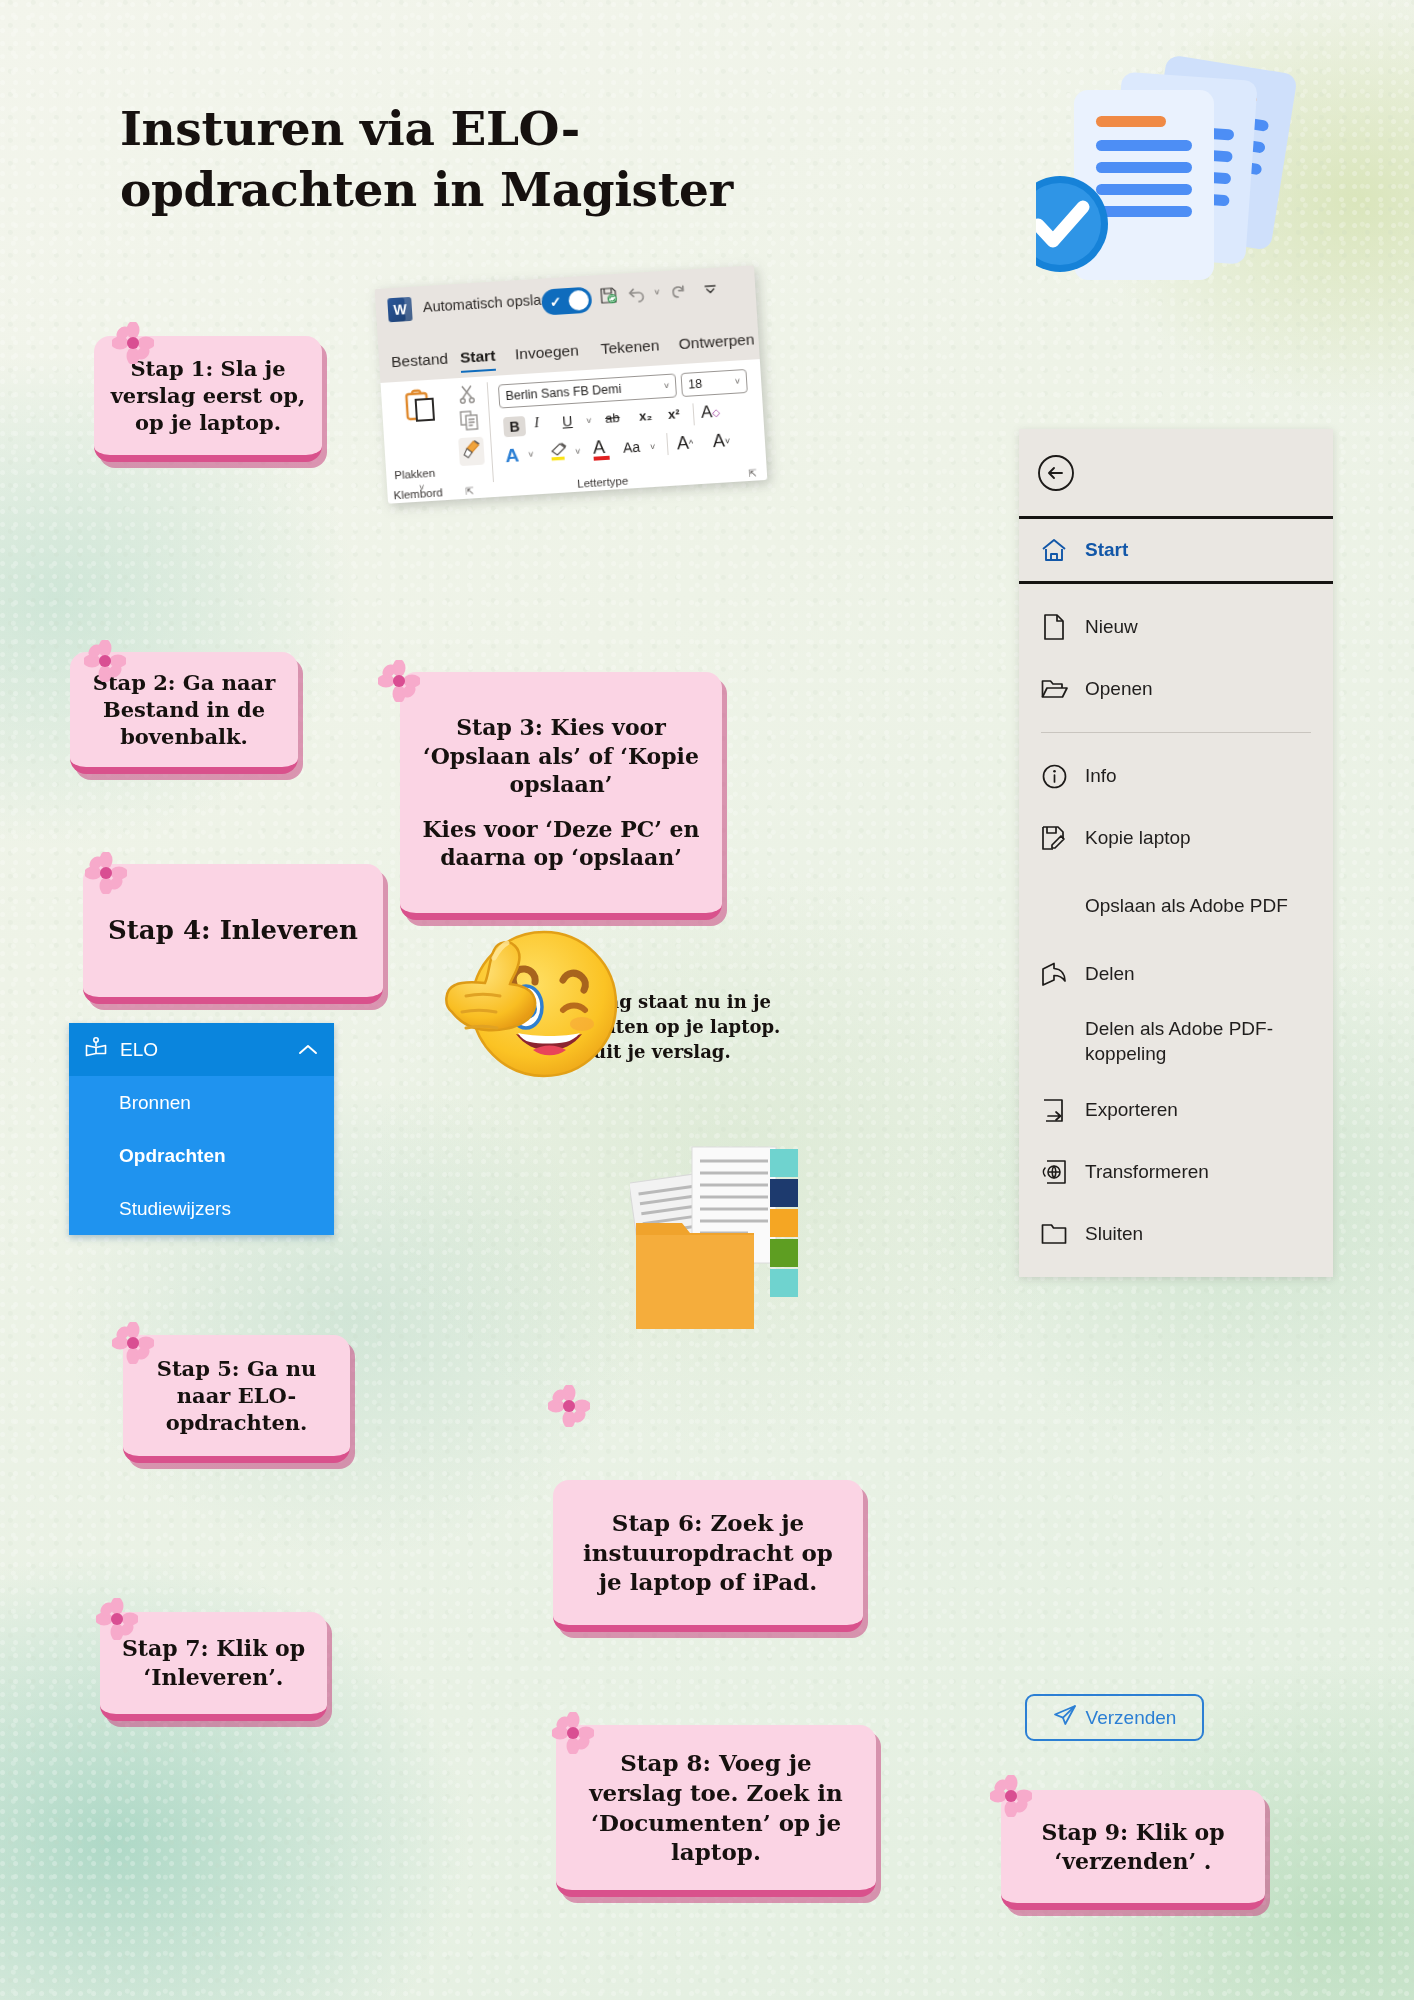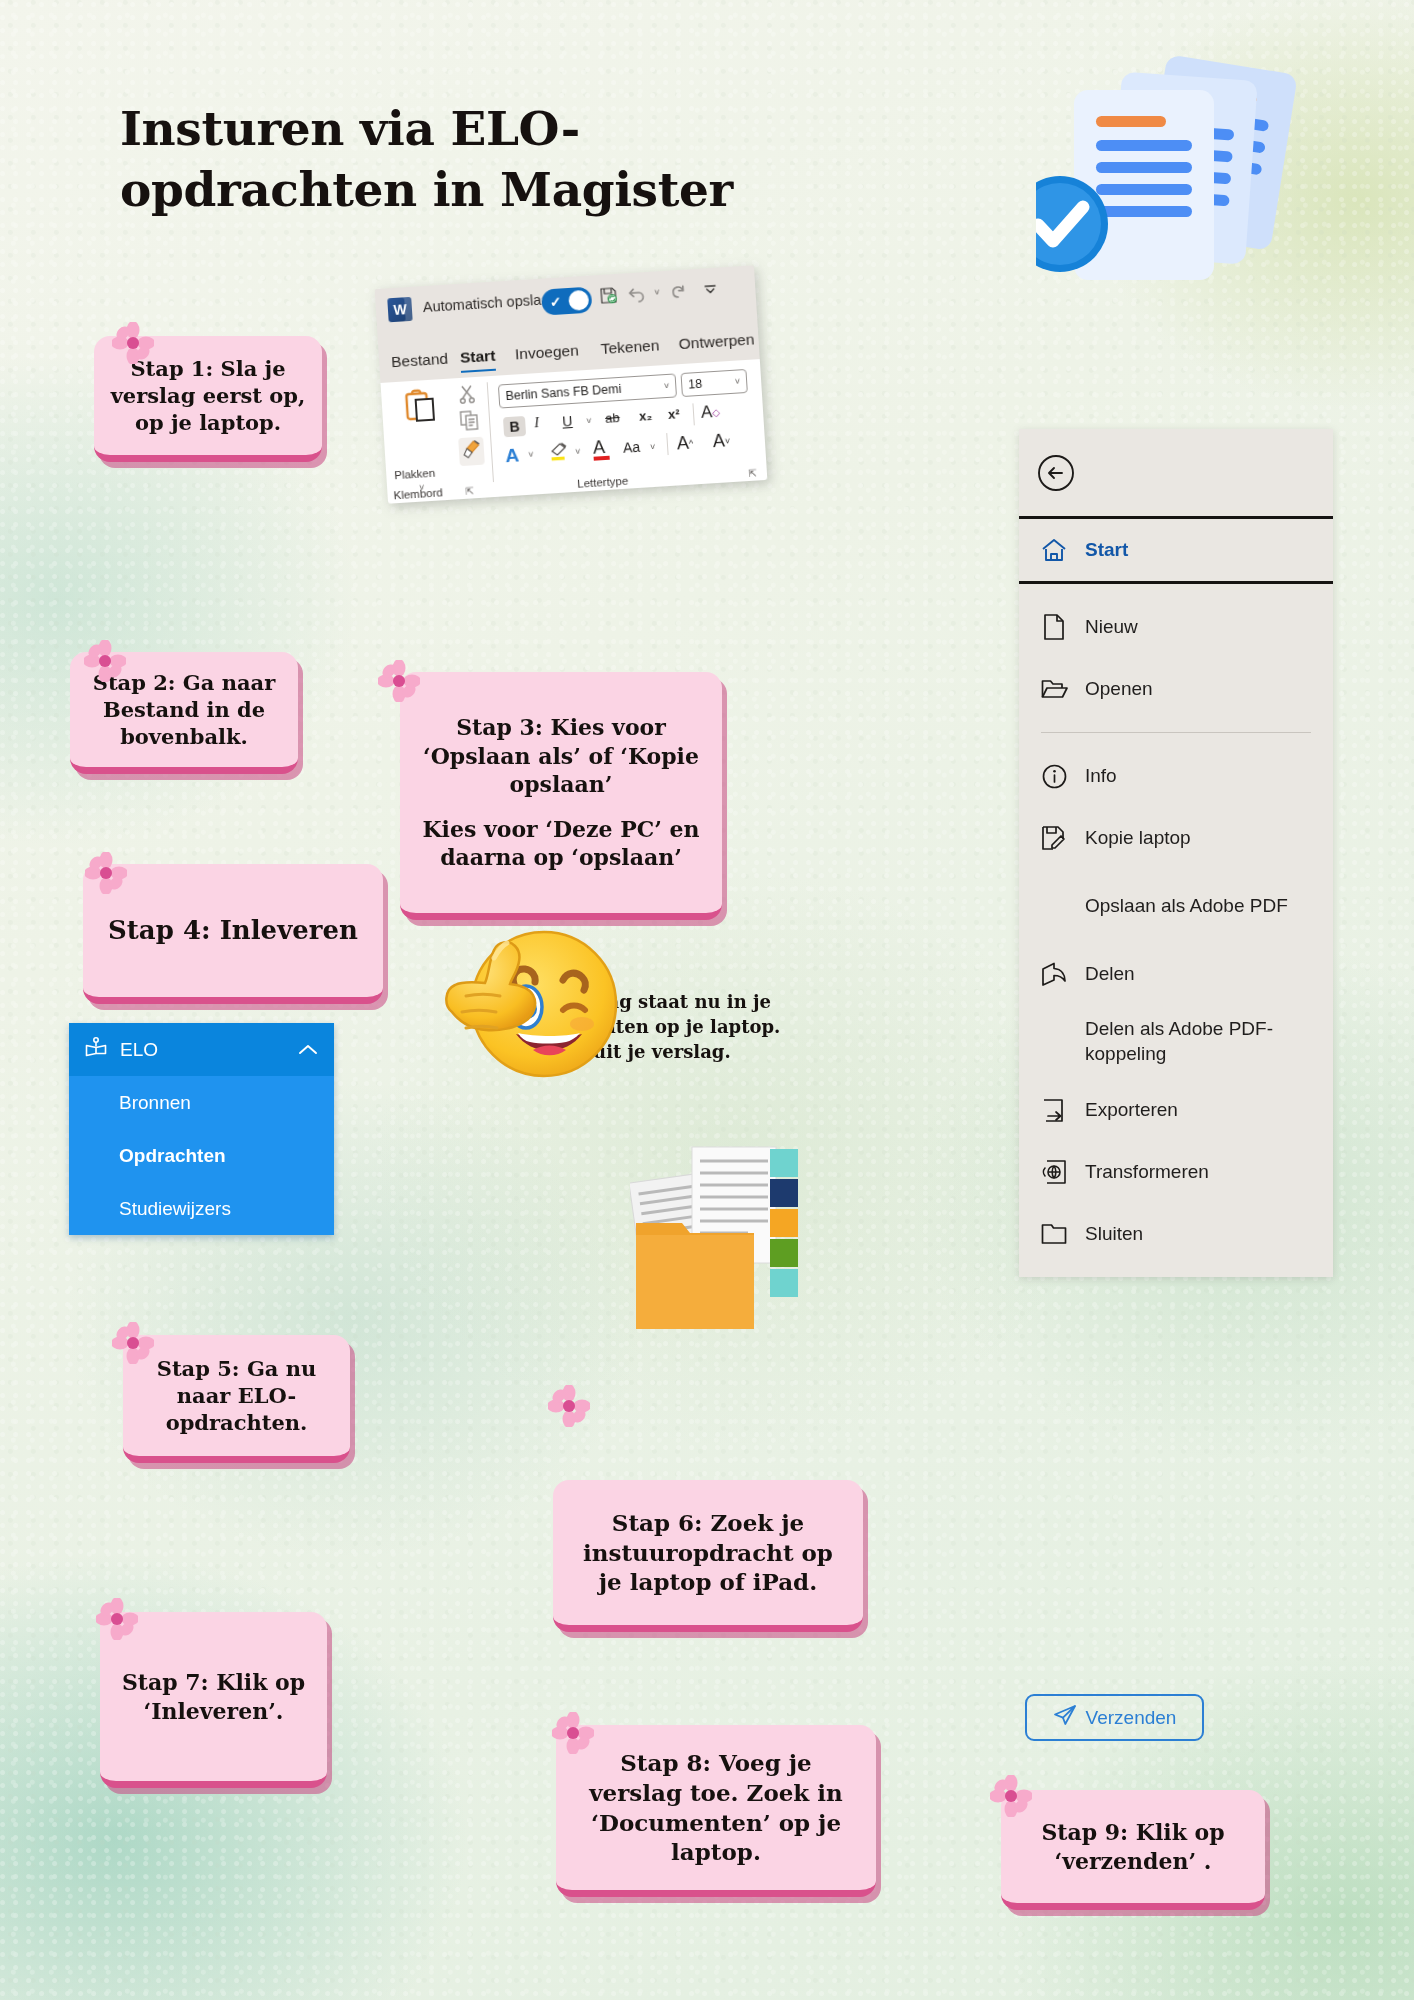--- a/index.html
+++ b/index.html
@@ -618,21 +618,21 @@
     <ellipse cx="21" cy="8" rx="6.5" ry="9"></ellipse>
         <ellipse cx="21" cy="34" rx="6.5" ry="9"></ellipse>
     <ellipse cx="8" cy="21" rx="9" ry="6.5"></ellipse>
         <ellipse cx="34" cy="21" rx="9" ry="6.5"></ellipse>
     <ellipse cx="11" cy="11" rx="7.5" ry="5.5" transform="rotate(-45 11 11)"></ellipse>
     <ellipse cx="31" cy="31" rx="7.5" ry="5.5" transform="rotate(-45 31 31)"></ellipse>
   </g>
       <circle cx="21" cy="21" r="6" fill="#d94e92"></circle>
     </svg>
 </div>
-<div class="note" style="left:100px;top:1612px;width:227px;height:176px;font-size:22px;">
+<div class="note" style="left:100px;top:1612px;width:227px;height:109px;font-size:22px;">
   <p>Stap 7: Klik op ‘Inleveren’.</p>
 </div>
 
 <div class="flower" style="left:552px;top:1712px;">
   <svg viewBox="0 0 42 42">
       <g fill="#f7aacb">
     <ellipse cx="21" cy="8" rx="6.5" ry="9"></ellipse>
         <ellipse cx="21" cy="34" rx="6.5" ry="9"></ellipse>
     <ellipse cx="8" cy="21" rx="9" ry="6.5"></ellipse>
         <ellipse cx="34" cy="21" rx="9" ry="6.5"></ellipse>

